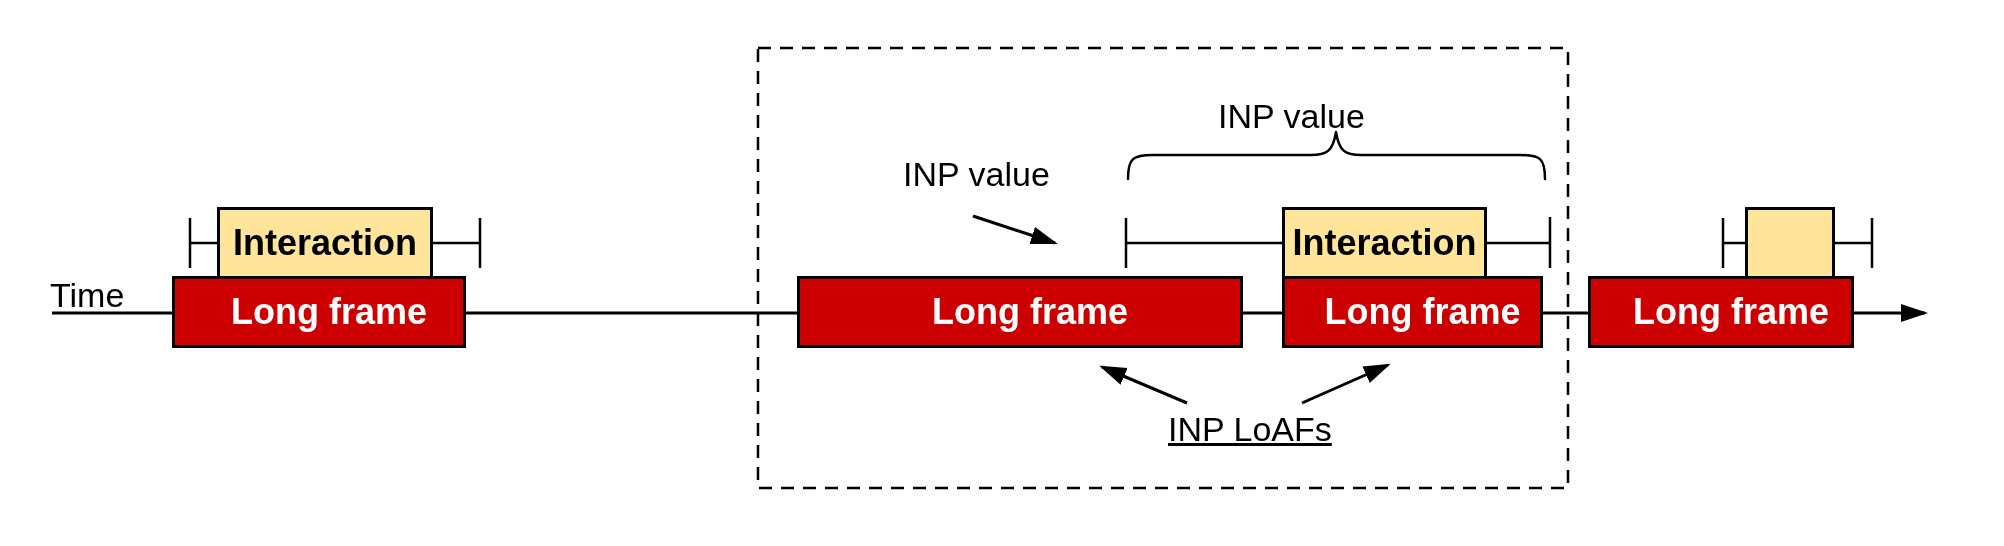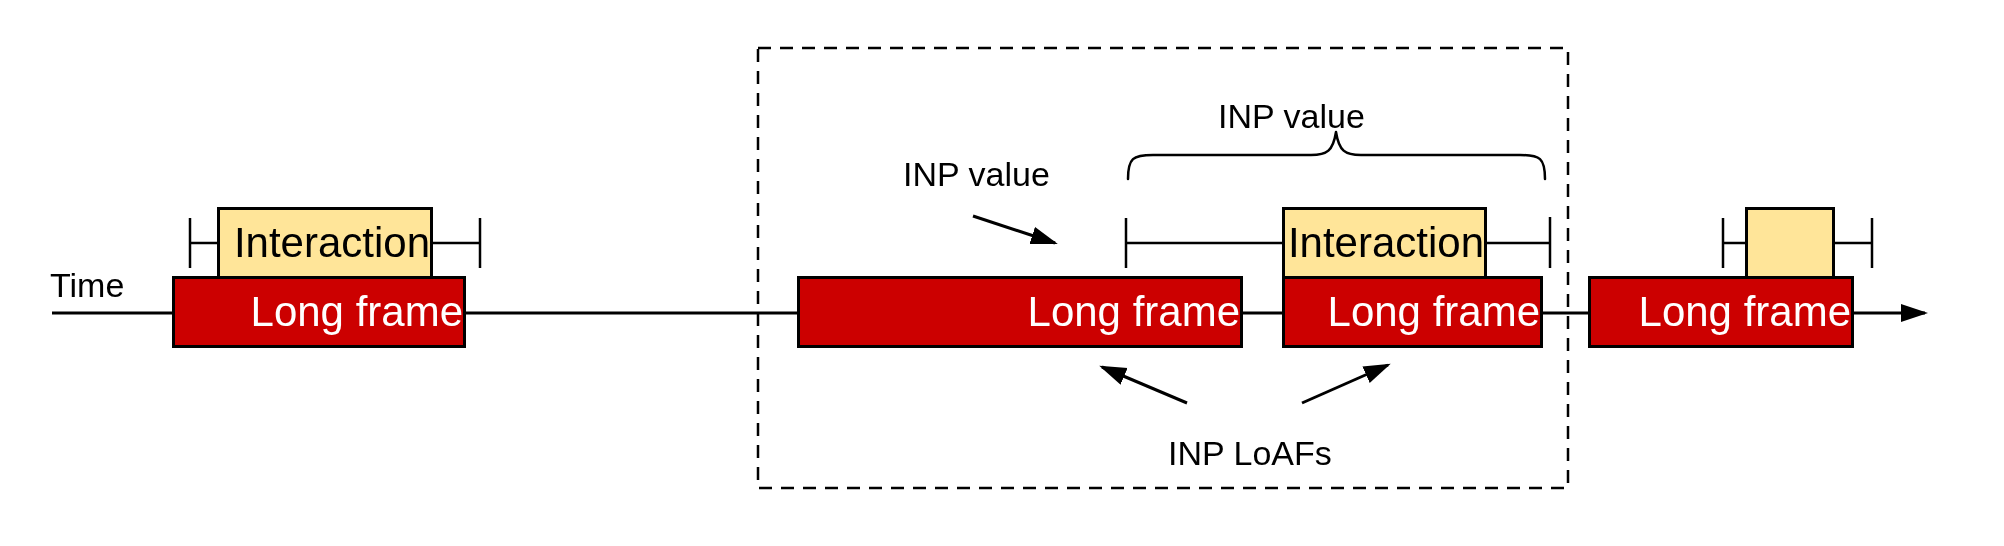--- a/index.html
+++ b/index.html
@@ -19,24 +19,25 @@
     z-index: 1;
   }
   .stroke-line {
     stroke: var(--stroke, #000000);
     fill: none;
   }
   .box {
     position: absolute;
     display: flex;
     align-items: center;
-    justify-content: flex-end;
+    justify-content: center;
     border: 3px solid var(--stroke, #000000);
-    font-size: 42px;
+    font-size: 36px;
     line-height: 1;
+    font-weight: bold;
   }
   .long-frame {
     background: var(--frame-fill, #cc0000);
     color: var(--frame-text, #ffffff);
     top: 276px;
     height: 72px;
     z-index: 2;
     padding-left: 20px;
   }
   .interaction {
@@ -47,24 +48,24 @@
     z-index: 3;
   }
   .diagram-label {
     position: absolute;
     color: var(--label-text, #000000);
     font-size: 34px;
     line-height: 1.05;
     white-space: nowrap;
     z-index: 4;
   }
-  #time-label      { left: 50px;   top: 268px; }
+  #time-label      { left: 50px;   top: 278px; }
   #inp-value-label { left: 1218px; top: 67px; margin-top: 32px; }
   #inp-event-label { left: 903px;  top: 157px; }
-  #inp-loafs-label { left: 1168px; top: 436px; }
+  #inp-loafs-label { left: 1168px; top: 412px; text-decoration: underline; }
 </style>
 </head>
 <body>
 
 <div id="canvas">
 
   <svg id="diagram-svg" viewBox="0 0 2004 546">
     <defs>
       <marker id="ah" markerWidth="10" markerHeight="8" refX="8" refY="3" orient="auto" markerUnits="strokeWidth">
         <path d="M0,0 L9,3 L0,6 Z" fill="#000000"></path>

